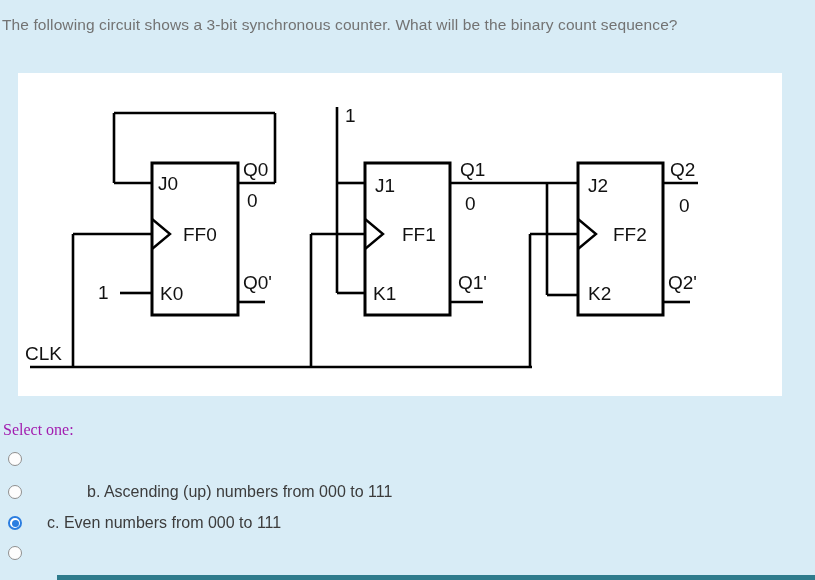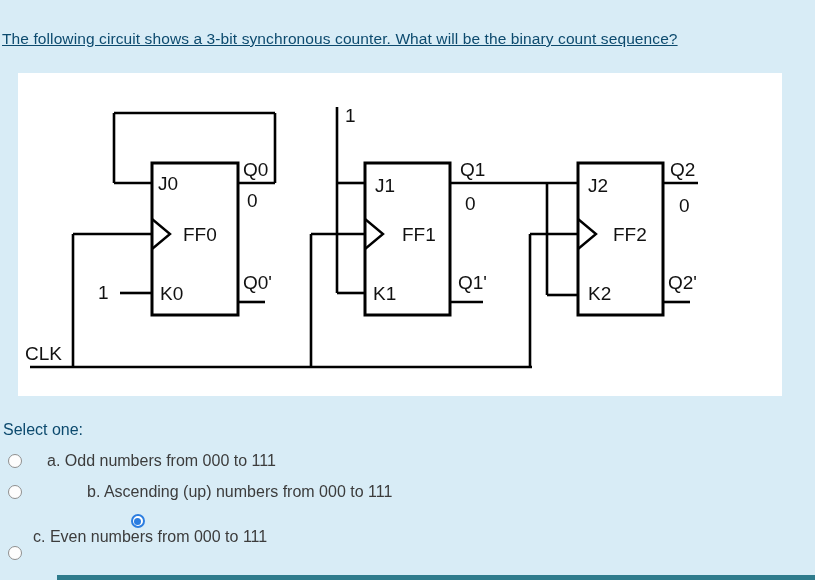--- a/index.html
+++ b/index.html
@@ -2,36 +2,36 @@
 <html><head>
 <meta charset="utf-8">
 <style>
   html,body{margin:0;padding:0;}
   body{
     width:815px;height:580px;position:relative;overflow:hidden;
     background:#d8ecf6;
     font-family:"Liberation Sans","DejaVu Sans",sans-serif;
   }
   .question{
-    position:absolute;left:2px;top:30px;width:800px;
-    font-size:15.5px;color:#0c4a6e;letter-spacing:0.1px;text-decoration:underline;
+    position:absolute;left:2px;top:16px;width:800px;
+    font-size:15.5px;color:#737373;letter-spacing:0.1px;
   }
   .circuit-panel{
     position:absolute;left:18px;top:73px;width:764px;height:323px;
     background:#ffffff;
   }
   .circuit-panel svg{display:block;}
   svg line, svg rect, svg path{stroke:#000;fill:none;}
   .wire{stroke-width:2.6px;}
   .ffbox{stroke-width:3px;fill:#fff;}
   .clk-tri{stroke-width:2.4px;}
   svg text{fill:#111;font-family:"Liberation Sans","DejaVu Sans",sans-serif;font-size:19px;stroke:none;}
   .select-one{
     position:absolute;left:3px;top:421px;
-    font-size:16px;color:#0c4a6e;
+    font-size:16px;color:#a21caf;font-family:Liberation Serif, serif;
   }
   .opt-row{
     position:absolute;left:8px;display:flex;align-items:center;
     font-size:16px;color:#3c3c3c;
   }
   .radio{
     width:14px;height:14px;border-radius:50%;
     border:1.5px solid #8f8f8f;background:#fdfdfd;
     box-sizing:border-box;flex:0 0 auto;position:relative;
   }
@@ -117,27 +117,26 @@
     <text x="650" y="216">Q2'</text>
 
     <text x="7" y="287">CLK</text>
   </svg>
 </div>
 
 <div class="select-one">Select one:</div>
 
 <div class="opt-row" style="top:452px;">
   <div class="radio"></div>
-  <div class="opt-label">a. Odd numbers from 000 to 111</div>
 </div>
 <div class="opt-row" style="top:483px;gap:40px;">
   <div class="radio"></div>
   <div class="opt-label">b. Ascending (up) numbers from 000 to 111</div>
 </div>
-<div class="opt-row" style="top:514px;flex-direction:column;">
+<div class="opt-row" style="top:514px;">
   <div class="radio selected"></div>
   <div class="opt-label">c. Even numbers from 000 to 111</div>
 </div>
 <div class="opt-row" style="top:546px;">
   <div class="radio"></div>
 </div>
 
 <div class="footer-bar"></div>
 
 </body></html>

